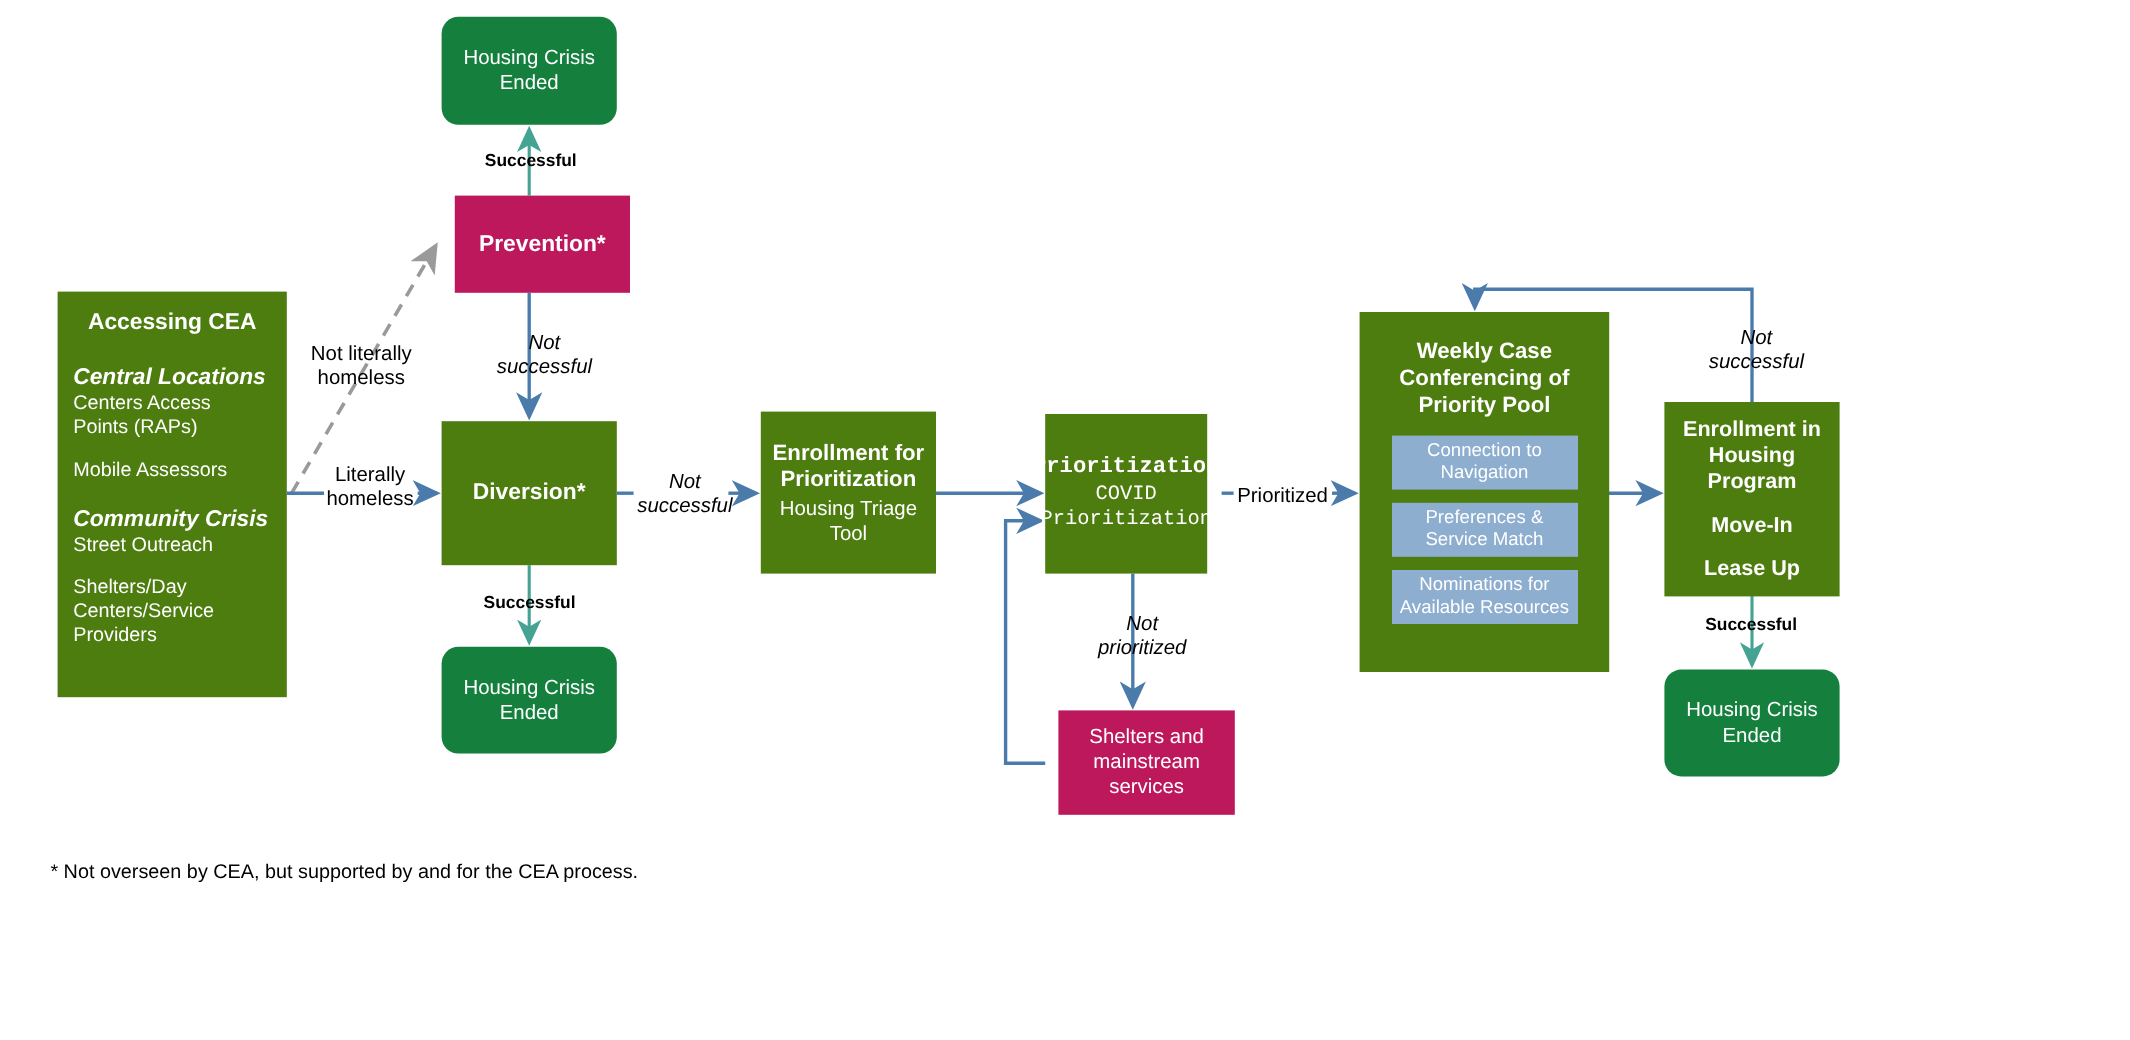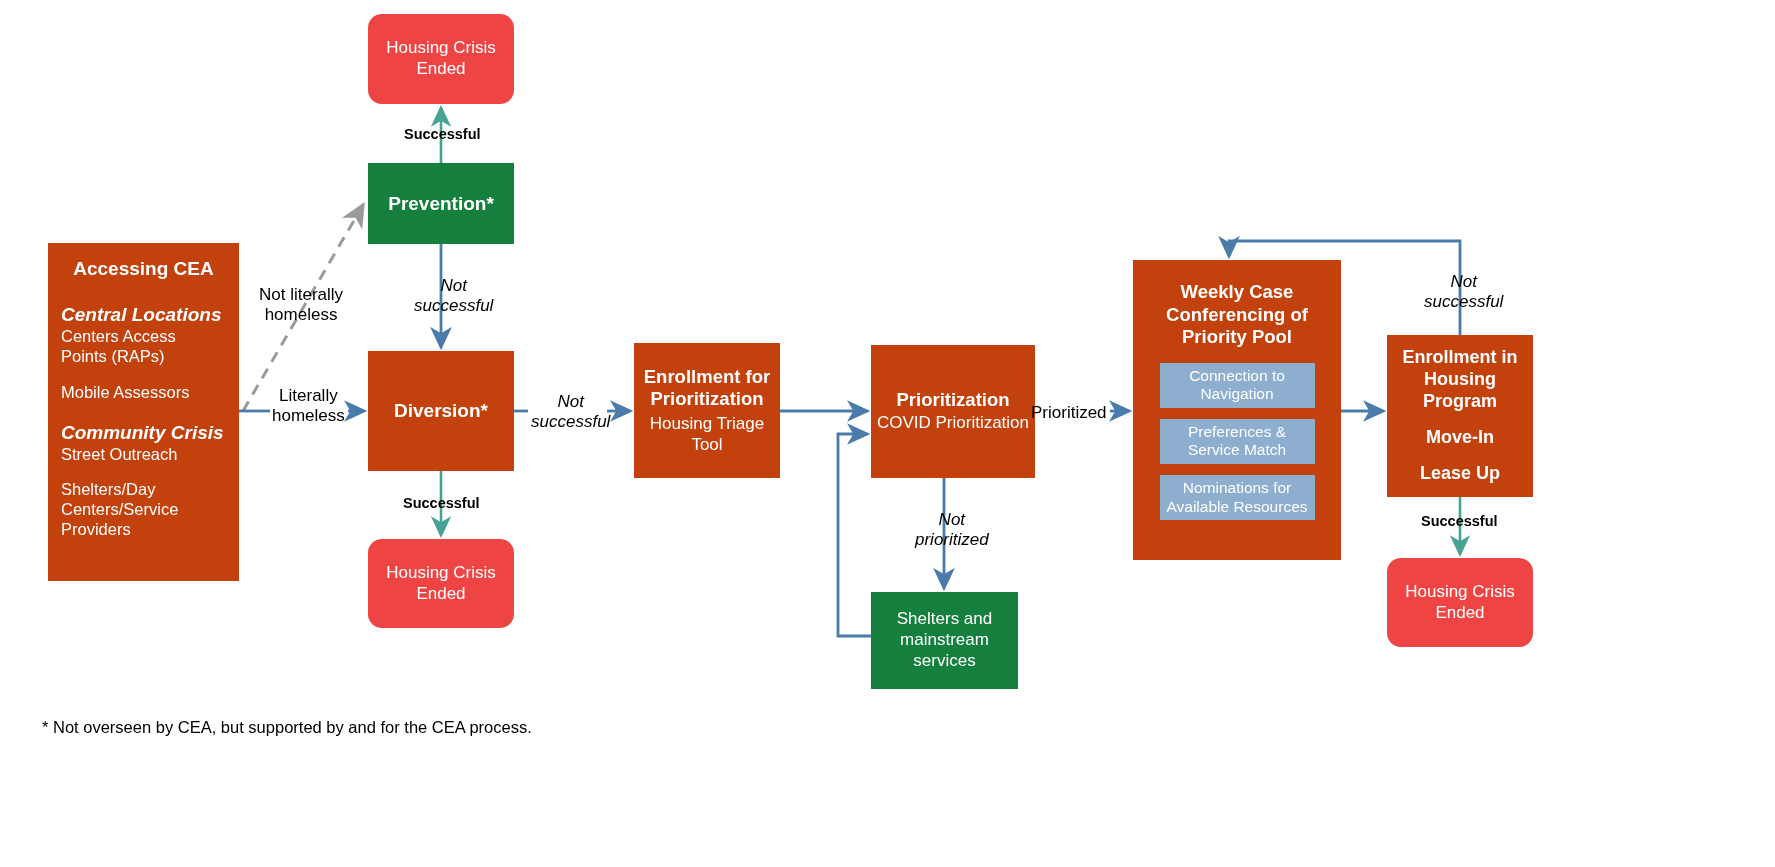--- a/index.html
+++ b/index.html
@@ -21,23 +21,23 @@
     position:absolute;
     box-sizing:border-box;
     display:flex;
     flex-direction:column;
     align-items:center;
     justify-content:center;
     text-align:center;
     color:#ffffff;
     line-height:1.22;
   }
-  .node-blue{ background:#c2410c; }
-  .node-gray{ background:#15803d; }
-  .node-green{ background:#ef4444; border-radius:14px; }
+  .node-blue{ background:#4d7c0f; }
+  .node-gray{ background:#be185d;margin-left:11px; }
+  .node-green{ background:#15803d; border-radius:14px; }
 
   .t-bold{ font-weight:bold; }
   .t-regular{ font-weight:normal; }
 
   
   #accessing-cea{
     left:48px; top:243px; width:191px; height:338px;
     align-items:flex-start; justify-content:flex-start;
     padding:14px 13px 0 13px;
     text-align:left;
@@ -57,24 +57,24 @@
 
   
   #hce-top{ left:368px; top:14px; width:146px; height:90px; font-size:17px; }
   #prevention{ left:368px; top:163px; width:146px; height:81px; font-size:19px; }
   #diversion{ left:368px; top:351px; width:146px; height:120px; font-size:19px; }
   #hce-bottom{ left:368px; top:539px; width:146px; height:89px; font-size:17px; }
 
   #assessment{ left:634px; top:343px; width:146px; height:135px; font-size:18.5px; }
   #assessment .sub{ font-size:17px; font-weight:normal; margin-top:3px; }
 
-  #prioritization{ left:871px; top:345px; width:164px; height:133px; font-size:18.5px; }
+  #prioritization{ left:871px; top:345px; width:135px; height:133px; font-size:18.5px;font-family:Liberation Mono, monospace; }
   #prioritization .sub{ font-size:17px; font-weight:normal; margin-top:2px; }
 
-  #shelters-mainstream{ left:871px; top:592px; width:147px; height:97px; font-size:17px; }
+  #shelters-mainstream{ left:871px; top:592px; width:147px; height:87px; font-size:17px; }
 
   #weekly-case{
     left:1133px; top:260px; width:208px; height:300px;
     justify-content:flex-start; padding-top:21px;
     font-size:18.5px;
   }
   #weekly-case .wc-title{ font-weight:bold; margin-bottom:14px; }
   #weekly-case .chip{
     width:155px; min-height:38px;
     background:#8EAED0; color:#ffffff;

